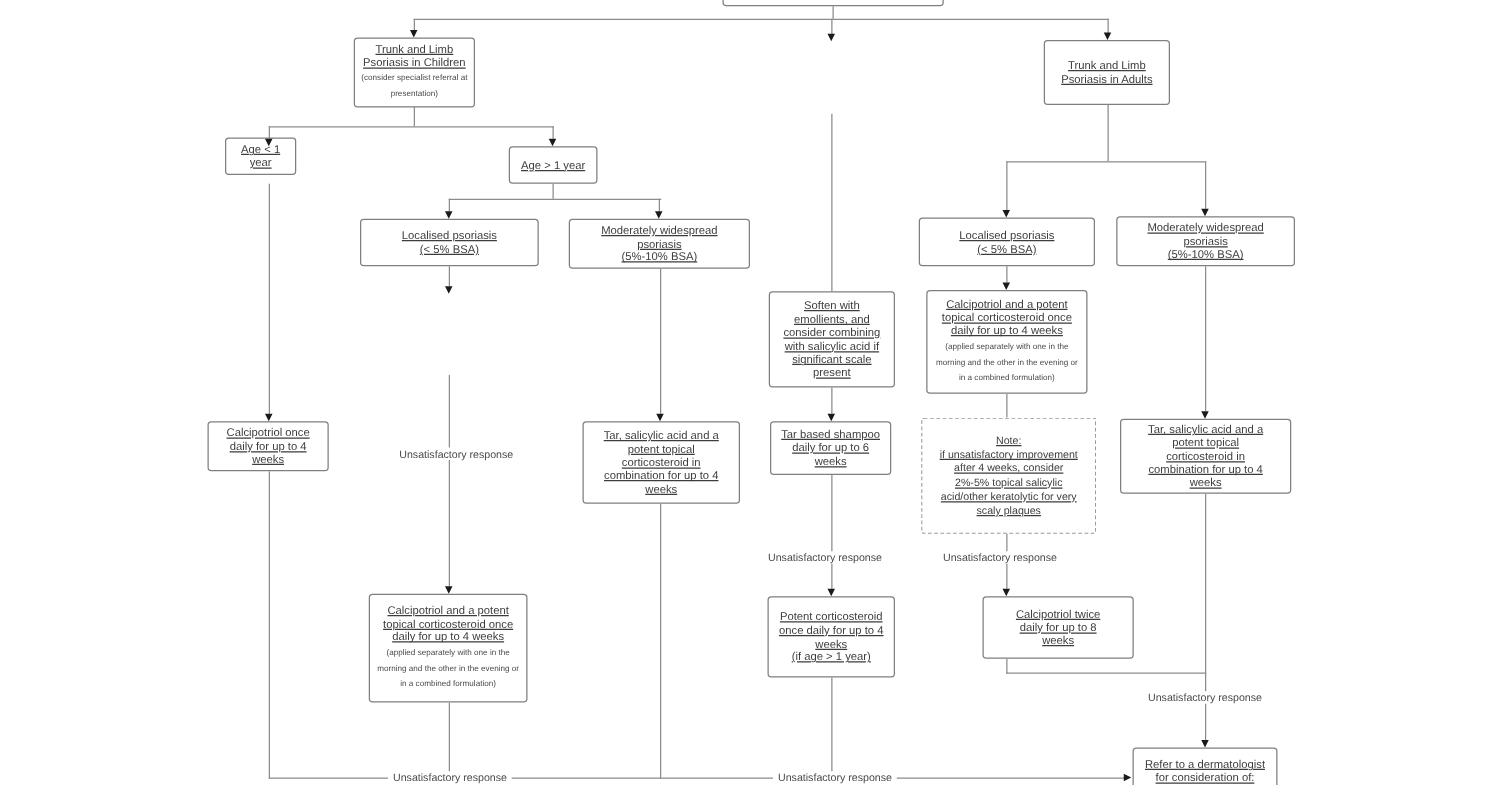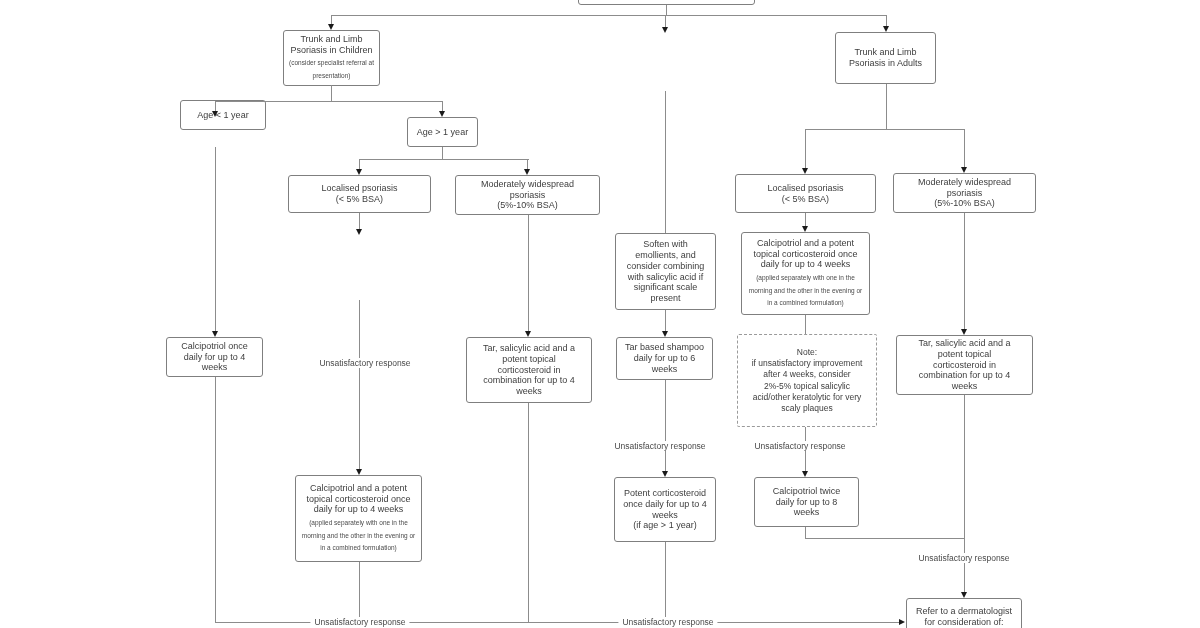--- a/index.html
+++ b/index.html
@@ -7,21 +7,21 @@
     position:relative;width:1200px;height:628px;background:#ffffff;overflow:hidden;
     font-family:"Liberation Sans", sans-serif;
   }
   .node{
     position:absolute;background:#ffffff;border:1px solid #7f7f7f;border-radius:3px;
     display:flex;flex-direction:column;align-items:center;justify-content:center;
     text-align:center;color:#3d3d3d;font-size:9px;line-height:1.2;padding:2px;box-sizing:border-box;
   }
   .node.dashed{border:1px dashed #9a9a9a;border-radius:2px;}
   .node.top-align{justify-content:flex-start;padding-top:7px;}
-  .node .t{white-space:pre-line;}
+  .node .t{white-space:pre-line;text-decoration:underline;}
   .node .s{white-space:pre-line;font-size:6.5px;line-height:1.9;margin-top:2px;color:#4a4a4a;}
   .node .t.small{font-size:8.5px;line-height:1.3;}
   .edge-label{
     position:absolute;transform:translate(-50%,-50%);background:#ffffff;
     font-size:8.5px;color:#4a4a4a;padding:0 4px;white-space:nowrap;z-index:5;
   }
   .vline,.hline{position:absolute;background:#8c8c8c;z-index:1;}
   .vline{width:1px;}
   .hline{height:1px;}
   .arrow-d{
@@ -46,21 +46,21 @@
     <div class="t">Trunk and Limb
 Psoriasis in Children</div>
     <div class="s">(consider specialist referral at
 presentation)</div>
   </div>
   <div class="node" style="left:835px;top:32px;width:101px;height:52px">
     <div class="t">Trunk and Limb
 Psoriasis in Adults</div>
   </div>
 
-  <div class="node" style="left:180px;top:100px;width:86px;height:30px">
+  <div class="node" style="left:180px;top:110px;width:57px;height:30px">
     <div class="t">Age &lt; 1 year</div>
   </div>
   <div class="node" style="left:407px;top:117px;width:71px;height:30px">
     <div class="t">Age &gt; 1 year</div>
   </div>
 
   <div class="node" style="left:288px;top:175px;width:143px;height:38px">
     <div class="t">Localised psoriasis
 (&lt; 5% BSA)</div>
   </div>
@@ -136,21 +136,21 @@
     <div class="s">(applied separately with one in the
 morning and the other in the evening or
 in a combined formulation)</div>
   </div>
   <div class="node" style="left:614px;top:477px;width:102px;height:65px">
     <div class="t">Potent corticosteroid
 once daily for up to 4
 weeks
 (if age &gt; 1 year)</div>
   </div>
-  <div class="node" style="left:754px;top:477px;width:105px;height:50px">
+  <div class="node" style="left:786px;top:477px;width:121px;height:50px">
     <div class="t">Calcipotriol twice
 daily for up to 8
 weeks</div>
   </div>
 
   <div class="node top-align" style="left:906px;top:598px;width:116px;height:62px">
     <div class="t">Refer to a dermatologist
 for consideration of:</div>
   </div>
 

